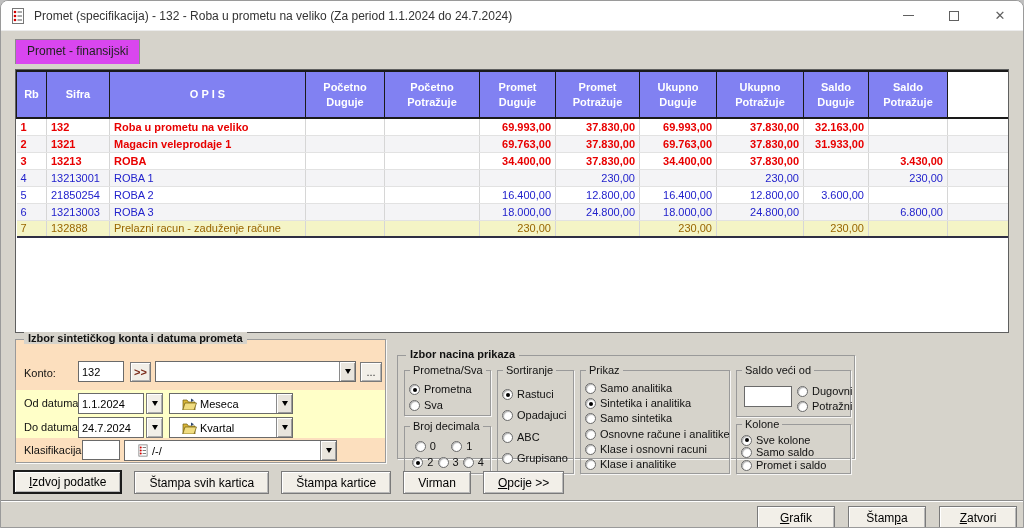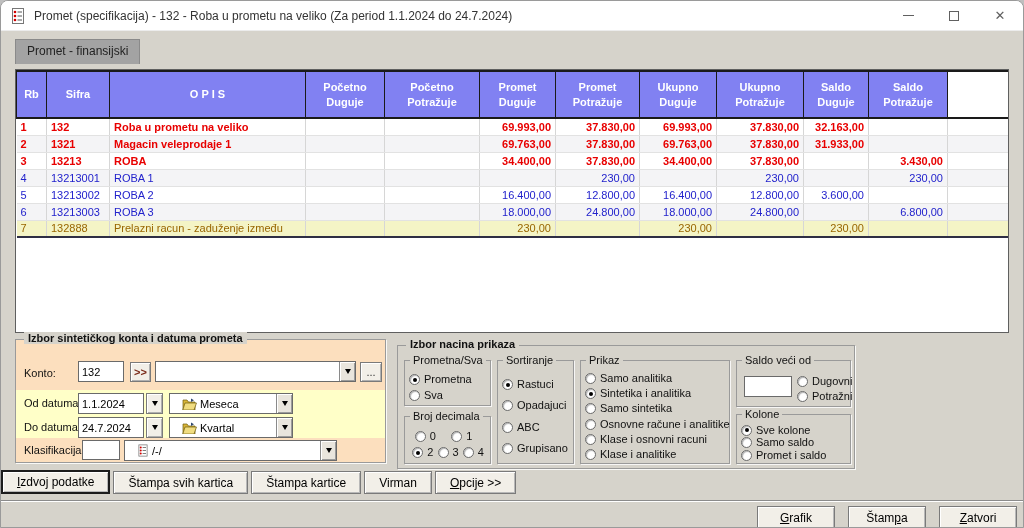--- a/index.html
+++ b/index.html
@@ -12,40 +12,40 @@
   .window{position:relative;width:1024px;height:528px;background:#fff;border:1px solid #9a9a9a;border-radius:8px 8px 0 0;overflow:hidden}
   .titlebar{height:30px;background:#fff;display:flex;align-items:center;padding-left:9px;border-bottom:1px solid #ececec}
   .titlebar .title{font-size:12px;color:#333;margin-left:8px;flex:1;white-space:nowrap;overflow:hidden}
   .win-controls{display:flex;height:30px}
   .win-btn{width:46px;height:30px;display:flex;align-items:center;justify-content:center;color:#606060}
   .glyph-min{width:11px;height:0;border-top:1px solid #606060;display:inline-block}
   .glyph-max{width:10px;height:10px;border:1px solid #606060;display:inline-block}
   .glyph-close{font-size:13px;line-height:1}
   .client{position:relative;width:100%;height:498px;background:var(--dlg)}
   
-  .tab{position:absolute;left:14px;top:8px;height:25px;padding:4px 11px 0;background:#a3a3a3;border:1px solid #8a8a8a;border-bottom:none;font-size:12px;color:#222}
+  .tab{position:absolute;left:14px;top:8px;height:25px;padding:4px 11px 0;background:#d946ef;border:1px solid #8a8a8a;border-bottom:none;font-size:12px;color:#222}
   
   .grid-wrap{position:absolute;left:14px;top:38px;width:994px;height:264px;background:#fff;border:1px solid #5f5f5f;overflow:hidden}
   table{border-collapse:collapse;table-layout:fixed;width:994px;font-size:11px}
   thead th{background:var(--hdr);color:#fff;font-weight:bold;text-align:center;border:1px solid #1a1a1a;border-bottom:2px solid #1a1a1a;border-top:2px solid #1a1a1a;height:47px;white-space:pre-line;line-height:1.35;padding:0 2px}
   thead th.filler{background:#fff;border-left:1px solid #1a1a1a;border-right:none}
   tbody td{height:17px;padding:0 4px;border-right:1px solid #d6d6d6;border-bottom:1px solid #e2e2e2;white-space:nowrap;overflow:hidden}
   tbody td.filler{border-right:none}
   tbody td.num{text-align:right}
   tbody tr.red td{color:var(--red);font-weight:bold}
   tbody tr.blue td{color:var(--blue)}
   tbody tr.olive td{color:var(--olive);background:var(--olivebg)}
   tbody tr.alt td{background:#f4f4f6}
   tbody tr.last td{border-bottom:2px solid #2e2e44}
   
   .groupbox{position:absolute;border:1px solid #9a9a9a;box-shadow:1px 1px 0 rgba(255,255,255,.85)}
   .group-label{position:absolute;top:-8px;left:8px;background:var(--dlg);padding:0 4px;font-size:11px;font-weight:bold;color:#111;white-space:nowrap}
   .left-group{left:14px;top:308px;width:371px;height:124px;background:var(--peach)}
   .stripe{position:absolute;left:0;right:0;top:50px;height:48px;background:var(--yellow)}
-  .right-group{left:396px;top:314px;width:458px;height:124px;background:var(--dlg)}
+  .right-group{left:396px;top:324px;width:458px;height:104px;background:var(--dlg)}
   .subgroup{position:absolute;border:1px solid #9a9a9a;box-shadow:1px 1px 0 rgba(255,255,255,.8)}
   .sub-label{position:absolute;top:-7px;left:5px;background:var(--dlg);padding:0 3px;font-size:11px;color:#111;white-space:nowrap}
   .options{position:absolute;left:4px;top:8px;right:2px;bottom:2px;display:flex;flex-direction:column;justify-content:space-evenly}
   .radio-item{display:flex;align-items:flex-end;gap:4px;height:14px}
   .radio{width:11px;height:11px;min-width:11px;border-radius:50%;background:#fff;border:1px solid #6a6a6a;box-shadow:inset 1px 1px 1px rgba(0,0,0,.3);position:relative}
   .radio.checked::after{content:'';position:absolute;left:2.5px;top:2.5px;width:4px;height:4px;border-radius:50%;background:#000}
   .radio-label{font-size:11px;color:#111;white-space:nowrap}
   .subgroup.broj_decimala .options{flex-direction:row;flex-wrap:wrap;align-content:space-evenly;left:7px}
   .subgroup.broj_decimala .radio-item{width:34px}
   .subgroup.broj_decimala .radio-item:nth-child(n+3){width:25px}
@@ -54,21 +54,21 @@
   .subgroup.prikaz .radio-label{font-size:11px}
   
   .fld-label{position:absolute;font-size:11px;color:#111;white-space:nowrap}
   input.box{border:1px solid #6a6a6a;background:#fff;font-size:11px;padding:0 3px;height:21px}
   .combo{position:absolute;display:flex;align-items:center;border:1px solid #6a6a6a;background:#fff;height:21px;padding-left:12px;gap:3px}
   .combo .ctext{flex:1;font-size:11px;overflow:hidden;white-space:nowrap}
   .dropbtn{width:16px;height:100%;background:#e9e5dd;border-left:1px solid #8a8a8a;box-shadow:inset 1px 1px 0 #fff,inset -1px -1px 0 #9c9c9c;display:flex;align-items:center;justify-content:center}
   .tri{width:0;height:0;border-left:3.5px solid transparent;border-right:3.5px solid transparent;border-top:5px solid #000}
   .mini-btn{position:absolute;background:var(--face);border:1px solid var(--bd);box-shadow:inset 1px 1px 0 #fff,inset -1px -1px 0 #b0b0b0;font-size:11px;display:flex;align-items:center;justify-content:center;color:#7a2a1a;font-weight:bold}
   
-  .action-row{position:absolute;left:0;top:440px;display:flex;gap:3px}
+  .action-row{position:absolute;left:12px;top:440px;display:flex;gap:12px}
   button.classic{background:var(--face);border:1px solid var(--bd);box-shadow:inset 1px 1px 0 #fff,inset -1px -1px 0 #b8b8b8;font-size:12px;color:#000;height:23px;padding:0 14px;white-space:nowrap}
   button.classic.default-btn{border:2px solid #1c1c1c;height:24px;margin-top:-1px}
   .sep-line{position:absolute;left:0;top:469px;width:100%;height:2px;border-top:1px solid #8b8b8b;border-bottom:1px solid #fff}
   .footer{position:absolute;right:6px;top:475px;display:flex;gap:13px}
   .footer button.classic{width:78px;padding:0}
   u{text-decoration:underline}
 </style>
 </head>
 <body>
 
@@ -194,21 +194,21 @@
               <td class="num"></td>
               <td class="num">230,00</td>
               <td class="num"></td>
               <td class="num">230,00</td>
               <td class="num"></td>
               <td class="num">230,00</td>
               <td class="filler"></td>
             </tr>
             <tr class="blue">
               <td>5</td>
-              <td>13213002</td>
+              <td>21850254</td>
               <td>ROBA 2</td>
               <td class="num"></td>
               <td class="num"></td>
               <td class="num">16.400,00</td>
               <td class="num">12.800,00</td>
               <td class="num">16.400,00</td>
               <td class="num">12.800,00</td>
               <td class="num">3.600,00</td>
               <td class="num"></td>
               <td class="filler"></td>
@@ -223,21 +223,21 @@
               <td class="num">24.800,00</td>
               <td class="num">18.000,00</td>
               <td class="num">24.800,00</td>
               <td class="num"></td>
               <td class="num">6.800,00</td>
               <td class="filler"></td>
             </tr>
             <tr class="olive last">
               <td>7</td>
               <td>132888</td>
-              <td>Prelazni racun - zaduženje između</td>
+              <td>Prelazni racun - zaduženje račune</td>
               <td class="num"></td>
               <td class="num"></td>
               <td class="num">230,00</td>
               <td class="num"></td>
               <td class="num">230,00</td>
               <td class="num"></td>
               <td class="num">230,00</td>
               <td class="num"></td>
               <td class="filler"></td>
             </tr>

